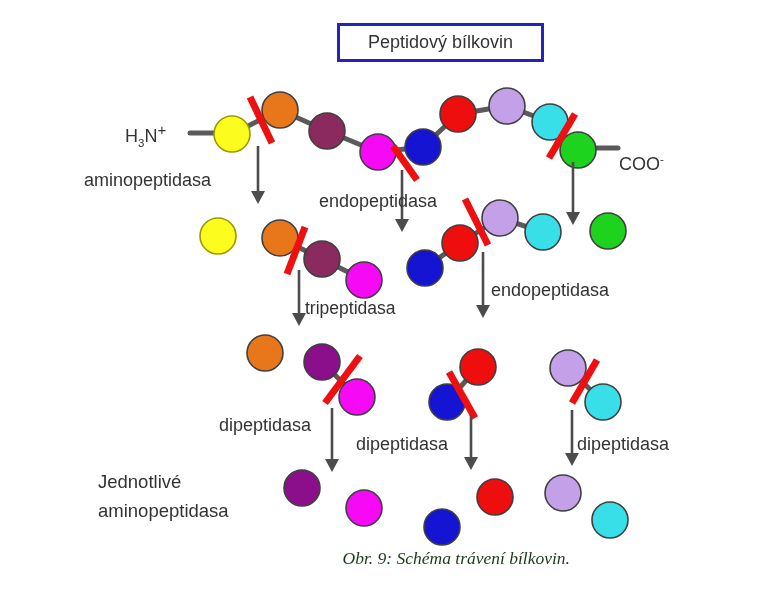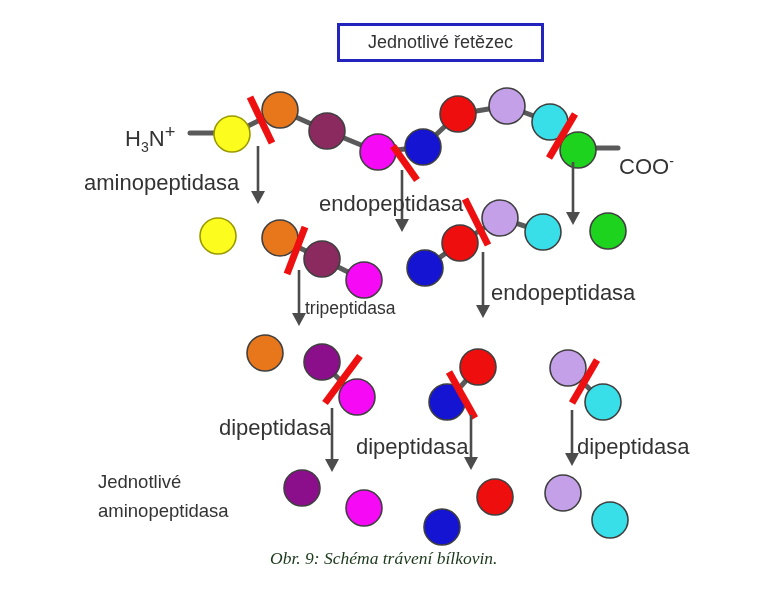--- a/index.html
+++ b/index.html
@@ -1,41 +1,41 @@
 <!DOCTYPE html>
 <html><head>
 <meta charset="utf-8">
 <style>
   html,body{margin:0;padding:0;background:#ffffff;}
   #stage{
     position:relative;width:772px;height:601px;background:#ffffff;overflow:hidden;
     font-family:"Liberation Sans",sans-serif;color:var(--text,#333);
   }
   #diagram-svg{position:absolute;left:0;top:0;}
-  .lbl{position:absolute;font-size:22px;white-space:nowrap;color:var(--text,#333);}
+  .lbl{position:absolute;font-size:18px;white-space:nowrap;color:var(--text,#333);}
   #title-box{
     position:absolute;left:337px;top:23px;width:201px;height:33px;
     border:3px solid var(--title-border,#2323BE);
     display:flex;align-items:center;justify-content:center;
     font-size:18px;color:var(--text,#333);background:#fff;
   }
   #lbl-h3n{left:125px;top:121px;}
   #lbl-h3n sub,#lbl-coo sup{font-size:64%;}
   #lbl-coo{left:619px;top:153px;}
   #lbl-aminopeptidasa{left:84px;top:170px;}
   #lbl-endopeptidasa-top{left:319px;top:191px;}
   #lbl-karboxypeptidasa{left:577px;top:170px;}
   #lbl-tripeptidasa{left:305px;top:298px;font-size:17.5px;}
   #lbl-endopeptidasa-mid{left:491px;top:280px;}
   #lbl-dipeptidasa-left{left:219px;top:415px;}
   #lbl-dipeptidasa-mid{left:356px;top:434px;}
   #lbl-dipeptidasa-right{left:577px;top:434px;}
   #lbl-amino-acids{left:98px;top:467px;font-size:18.5px;line-height:29px;white-space:normal;width:180px;}
   #caption{
-    position:absolute;left:270px;top:548px;width:300px;text-align:left;
+    position:absolute;left:270px;top:548px;width:300px;text-align:right;
     font-family:"Liberation Serif",serif;font-style:italic;font-size:17.5px;
     color:var(--caption,#1B3A1B);white-space:nowrap;
   }
 </style>
 </head>
 <body>
 
 <div id="stage" style="--text: #333333; --title-border: #2323BE; --caption: #1B3A1B;">
 
   <svg id="diagram-svg" width="772" height="601" viewBox="0 0 772 601">
@@ -108,21 +108,21 @@
       <polygon points="476,305 490,305 483,318" fill="#4C4C4C"></polygon>
       <line x1="332" y1="408" x2="332" y2="461" stroke="#4C4C4C" stroke-width="2.6"></line>
       <polygon points="325,459 339,459 332,472" fill="#4C4C4C"></polygon>
       <line x1="471" y1="415" x2="471" y2="459" stroke="#4C4C4C" stroke-width="2.6"></line>
       <polygon points="464,457 478,457 471,470" fill="#4C4C4C"></polygon>
       <line x1="572" y1="410" x2="572" y2="455" stroke="#4C4C4C" stroke-width="2.6"></line>
       <polygon points="565,453 579,453 572,466" fill="#4C4C4C"></polygon>
     </svg>
 
   <div id="title-box">
-    <span>Jednotlivé řetězec</span>
+    <span>Peptidový bílkovin</span>
   </div>
 
   <div class="lbl" id="lbl-h3n"><span>H</span><sub>3</sub><span>N</span><sup>+</sup></div>
 
   <div class="lbl" id="lbl-coo"><span>COO</span><sup>-</sup></div>
 
   <div class="lbl" id="lbl-aminopeptidasa">aminopeptidasa</div>
 
   <div class="lbl" id="lbl-endopeptidasa-top">endopeptidasa</div>
 

